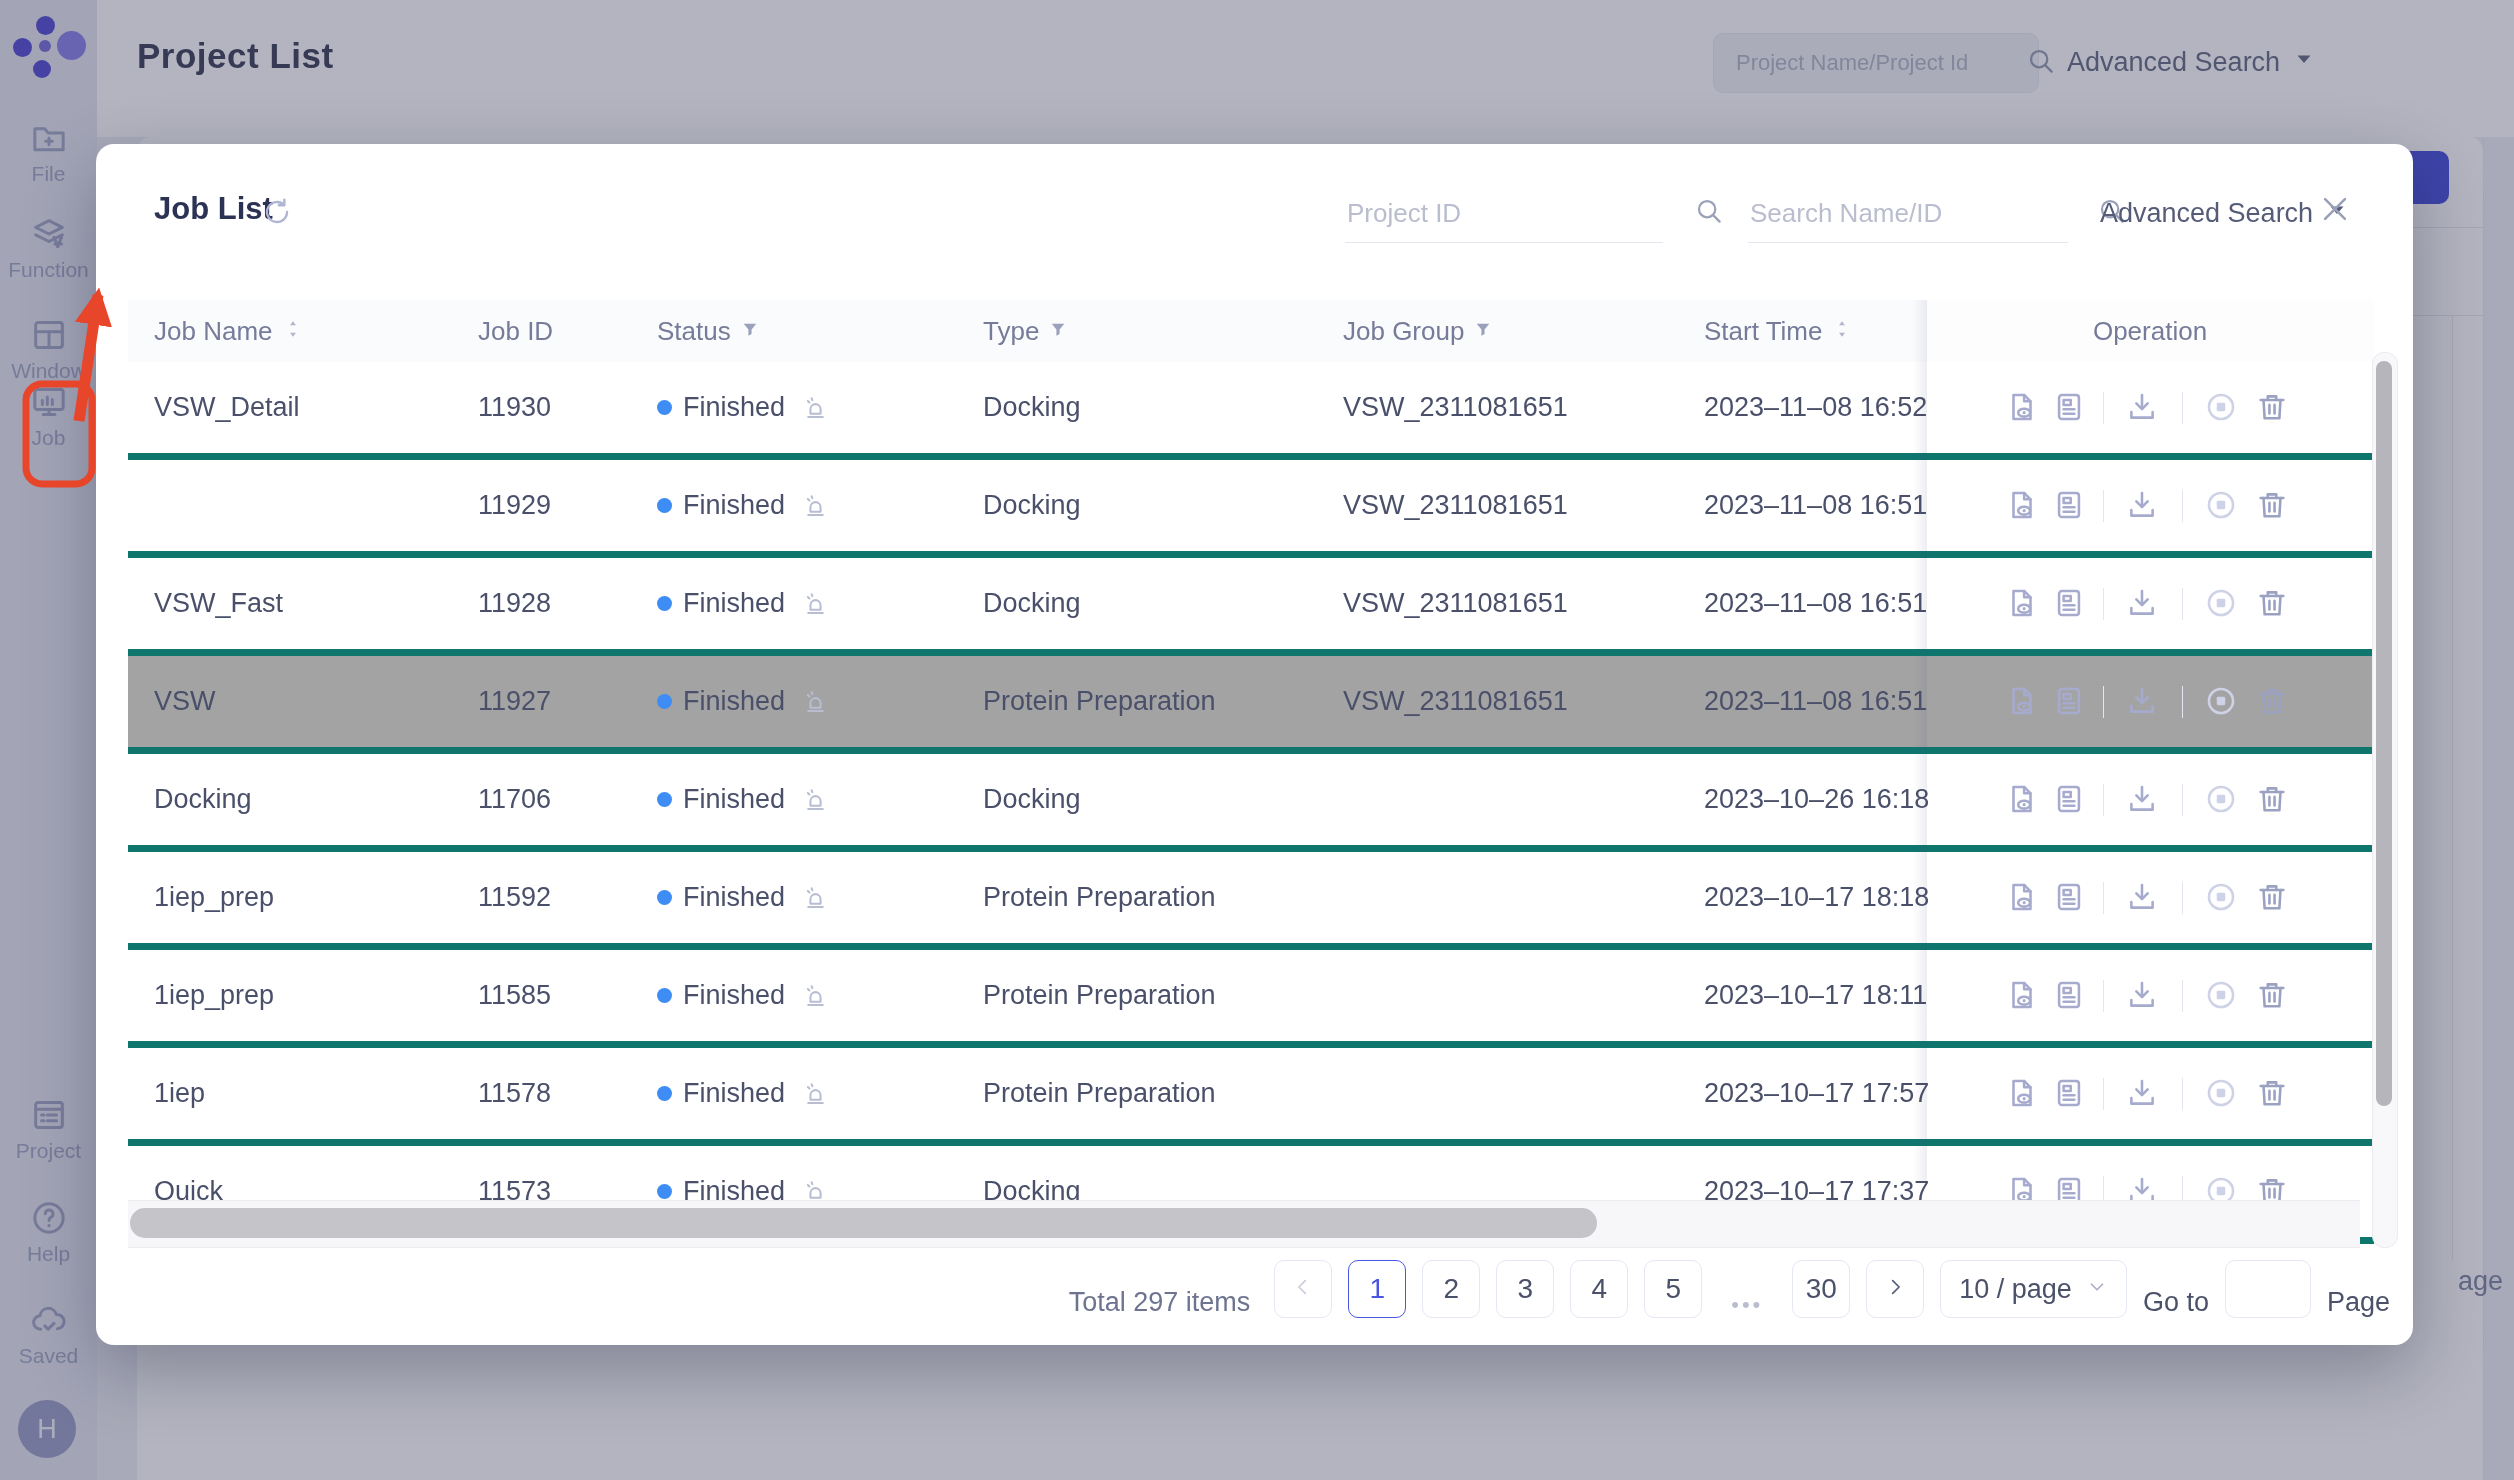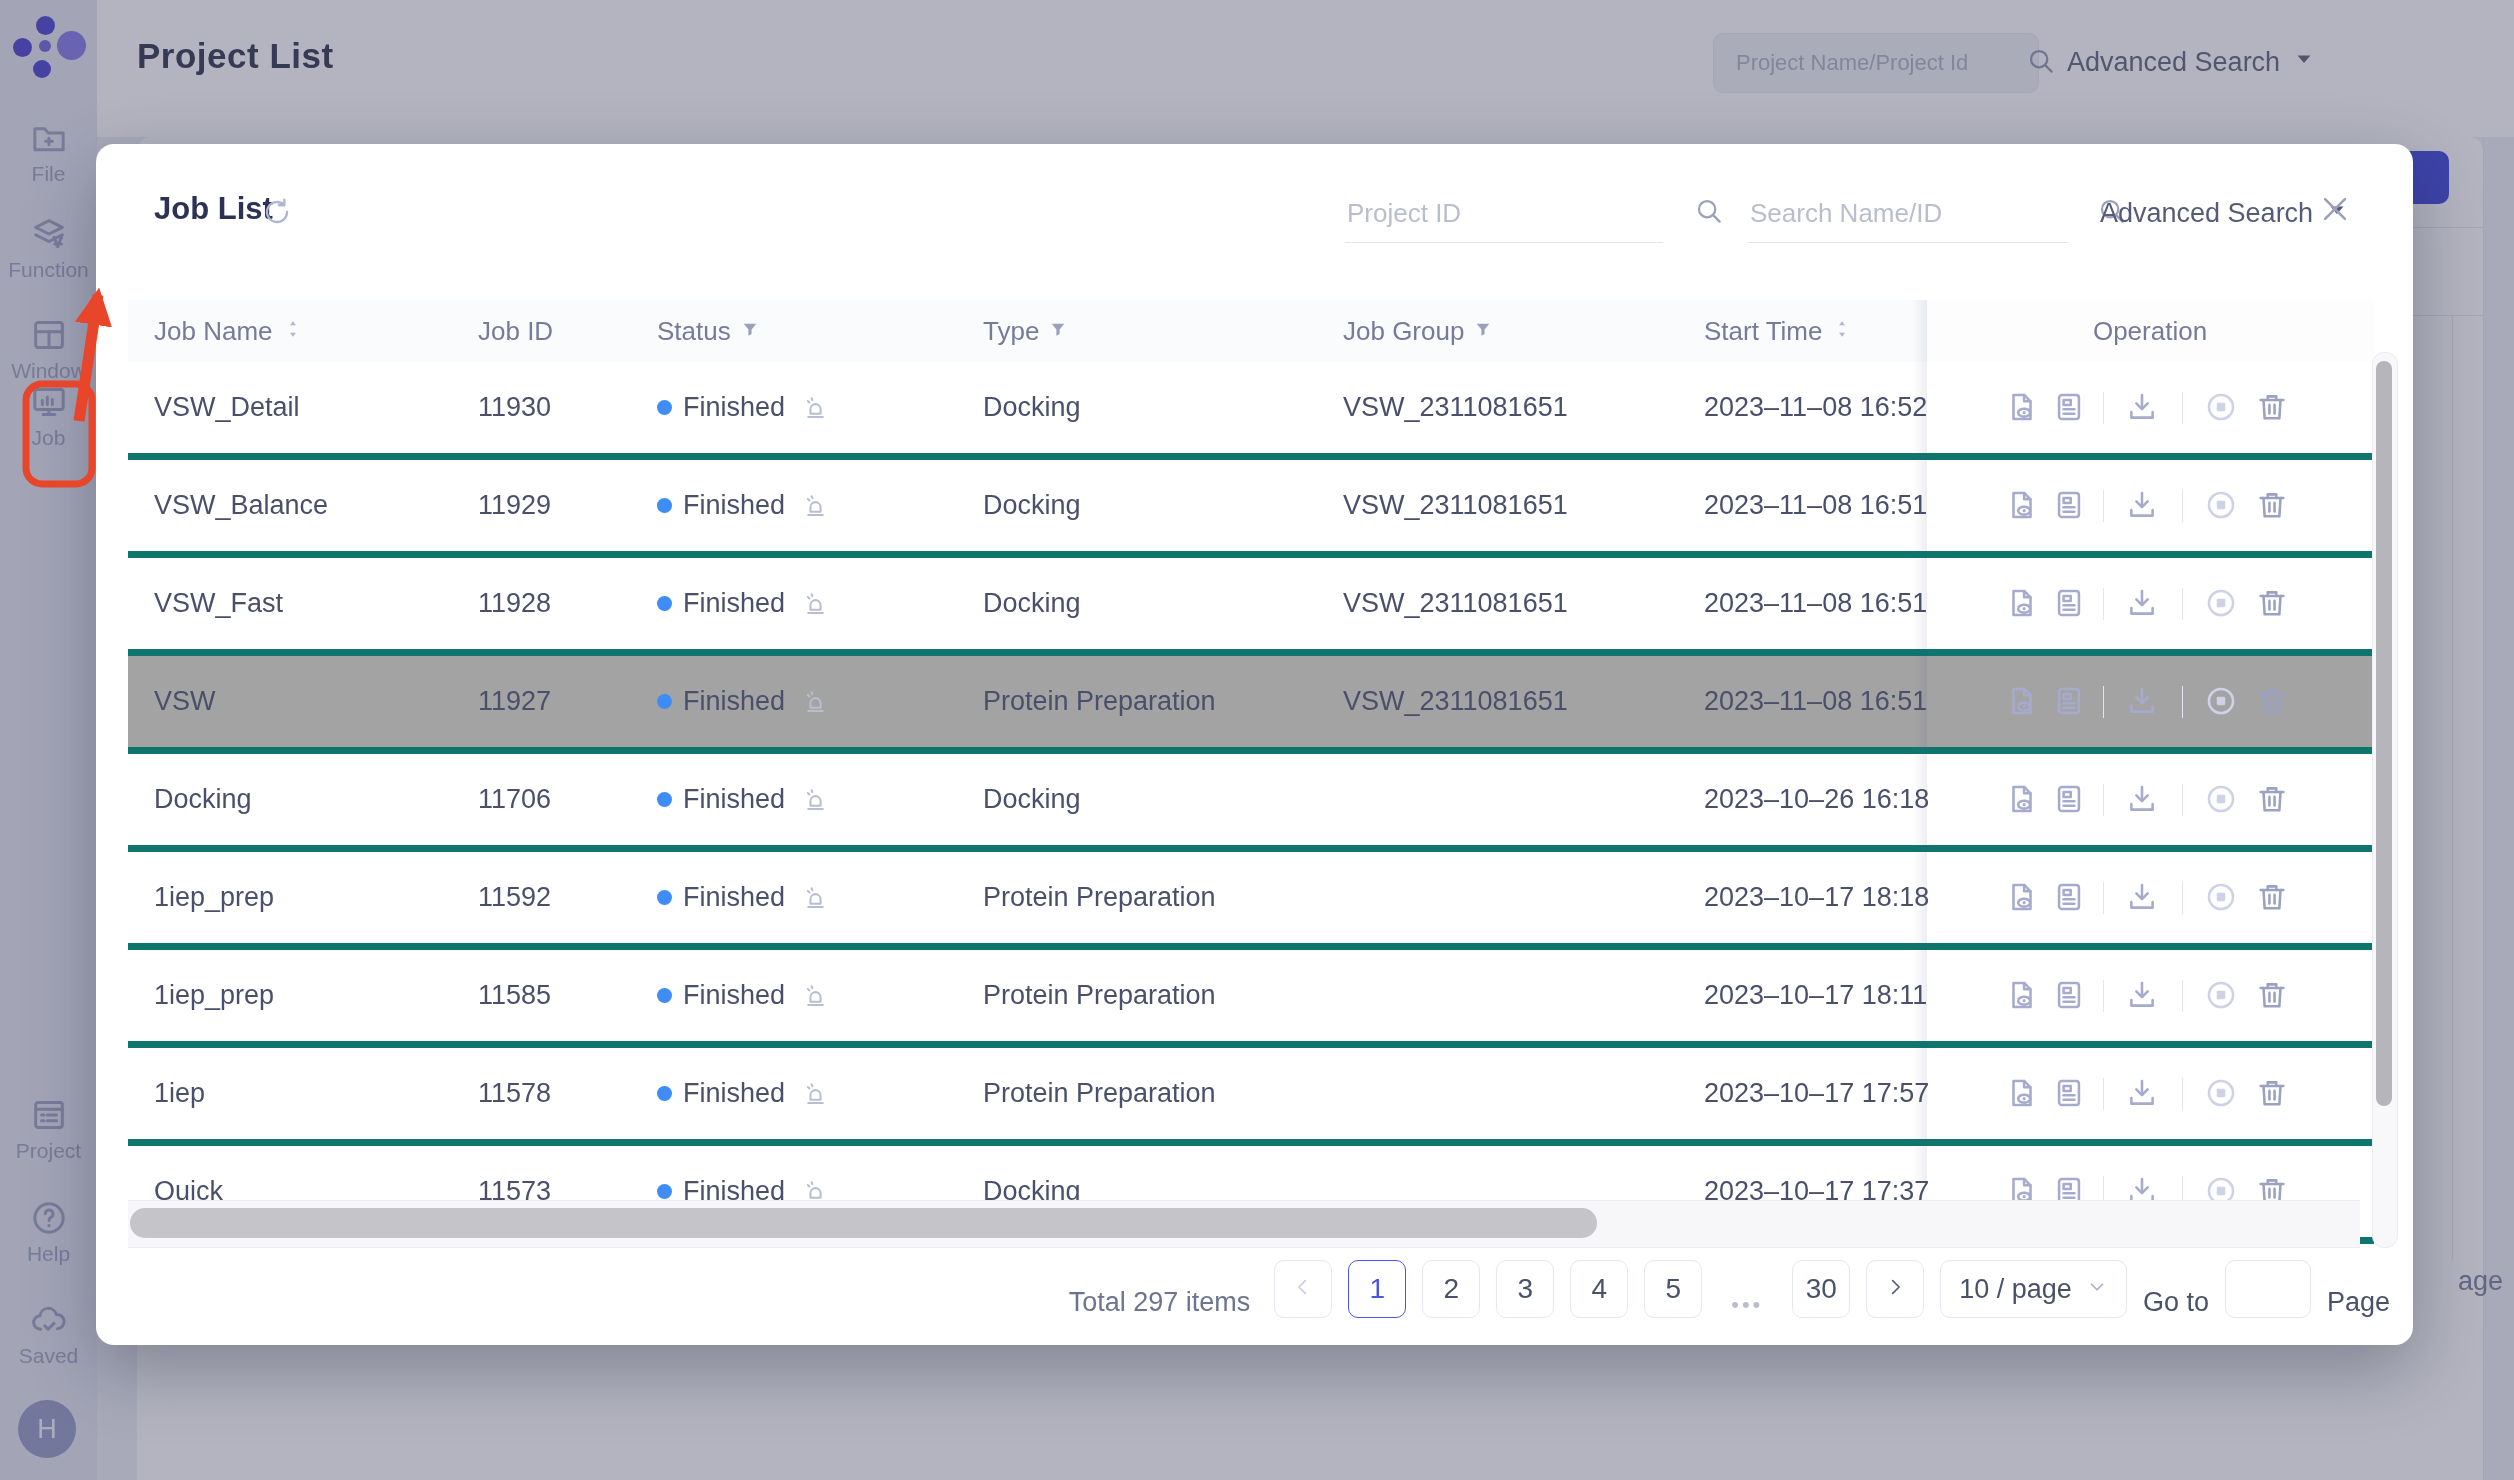--- a/index.html
+++ b/index.html
@@ -307,21 +307,20 @@
               <line x1="4" y1="7" x2="20" y2="7" stroke="currentColor" stroke-width="1.8" stroke-linecap="round" stroke-linejoin="round" fill="none"></line>
               <path d="M9 7V4.5h6V7" stroke="currentColor" stroke-width="1.8" stroke-linecap="round" stroke-linejoin="round" fill="none"></path>
               <path d="M6 7l.8 13h10.4L18 7" stroke="currentColor" stroke-width="1.8" stroke-linecap="round" stroke-linejoin="round" fill="none"></path>
               <line x1="10.2" y1="10.5" x2="10.2" y2="16.5" stroke="currentColor" stroke-width="1.8" stroke-linecap="round" stroke-linejoin="round" fill="none"></line>
               <line x1="13.8" y1="10.5" x2="13.8" y2="16.5" stroke="currentColor" stroke-width="1.8" stroke-linecap="round" stroke-linejoin="round" fill="none"></line>
             </svg></span>
           <span class="opdiv" style="left: 1975px;"></span>
           <span class="opdiv" style="left: 2054px;"></span>
         </div>
         <div class="trow">
-          <span class="tcell" style="left: 26px;">VSW_Balance</span>
           <span class="tcell" style="left: 350px;">11929</span>
           <span class="tcell" style="left: 529px; gap: 11px;">
             <span class="sdot" style="background:#3d8df5"></span>
             <span>Finished</span>
             <span class="alarm" style="display:inline-flex;margin-left:6px;">
               <svg width="27" height="27" viewBox="0 0 24 24" fill="none" xmlns="http://www.w3.org/2000/svg">
                 <path d="M7.5 17.5v-4a4.5 4.5 0 0 1 9 0v4z" stroke="currentColor" stroke-width="1.8" stroke-linecap="round" stroke-linejoin="round" fill="none"></path>
                 <line x1="5.5" y1="20.5" x2="18.5" y2="20.5" stroke="currentColor" stroke-width="1.8" stroke-linecap="round" stroke-linejoin="round" fill="none"></line>
                 <line x1="5.2" y1="6.2" x2="6.6" y2="7.6" stroke="currentColor" stroke-width="1.8" stroke-linecap="round" stroke-linejoin="round" fill="none"></line>
                 <line x1="8.6" y1="3.8" x2="9.2" y2="5.6" stroke="currentColor" stroke-width="1.8" stroke-linecap="round" stroke-linejoin="round" fill="none"></line>

